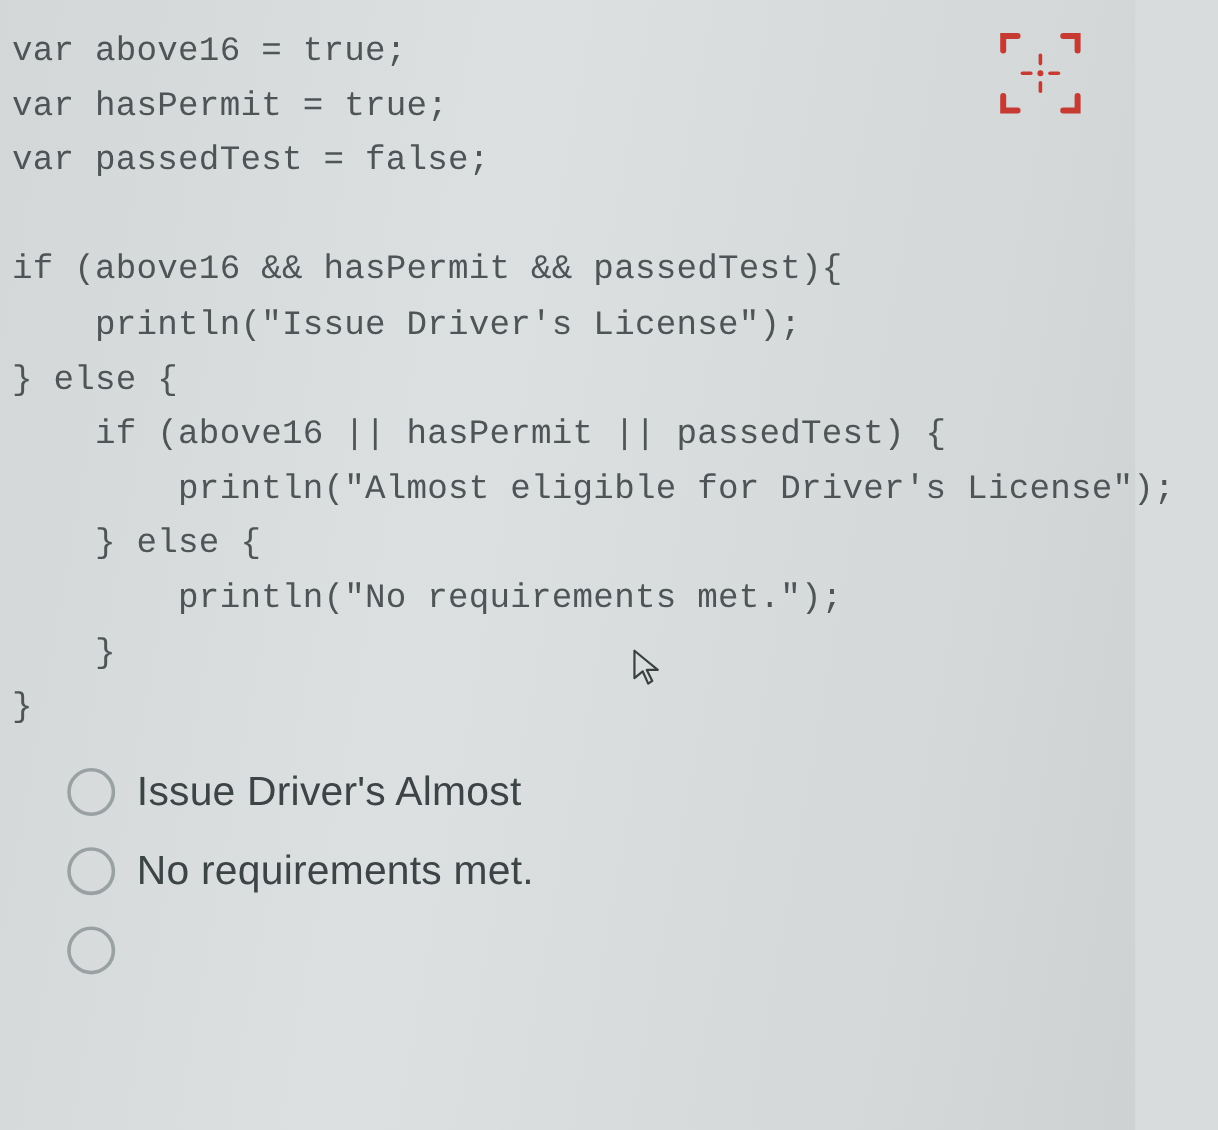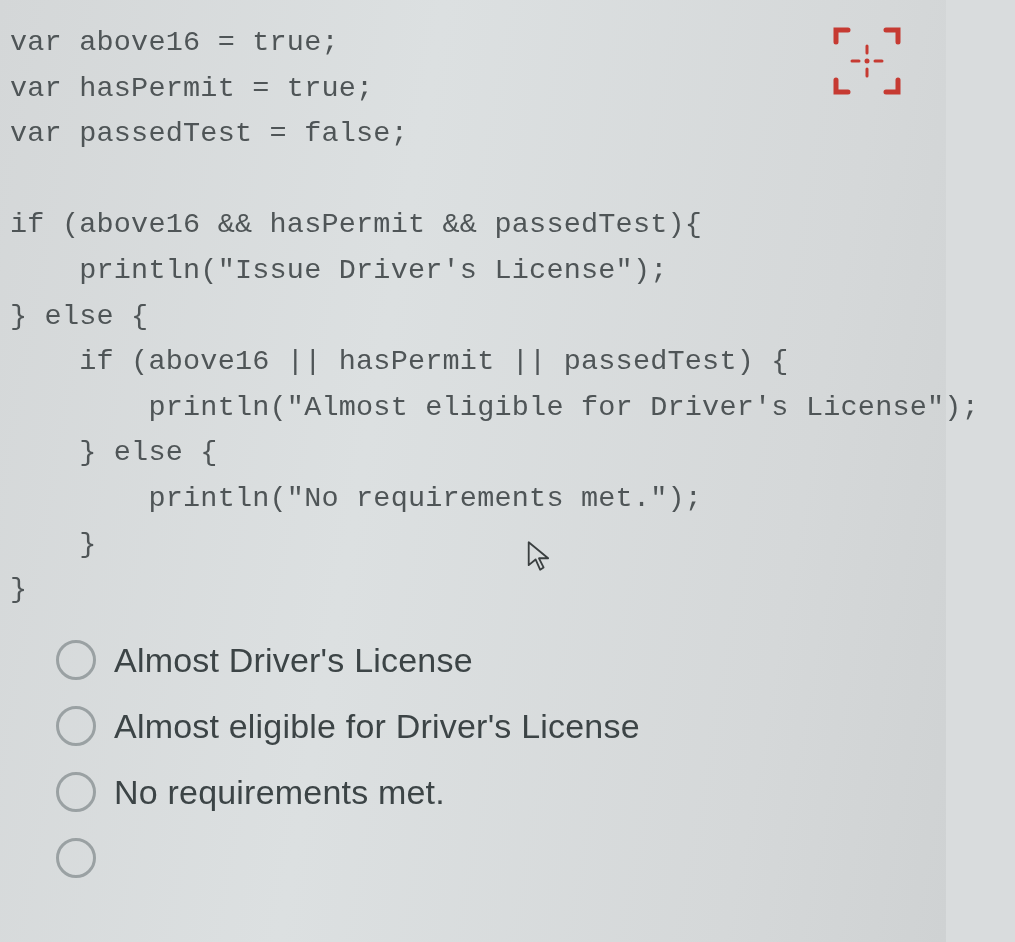--- a/index.html
+++ b/index.html
@@ -100,25 +100,21 @@
 
   <div class="cursor">
     <svg viewBox="0 0 24 28">
       <path d="M3 2 L3 22 L9 17 L13 26 L16 24 L12 16 L20 16 Z" fill="none" stroke="#3a3f40" stroke-width="1.6" stroke-linejoin="round"></path>
     </svg>
   </div>
 
   <div class="options">
     <div class="option">
       <span class="radio"></span>
-      <span class="opt-label">Almost Driver's License</span>
-    </div>
-    <div class="option">
-      <span class="radio"></span>
-      <span class="opt-label">Almost eligible for Driver's License</span>
+      <span class="opt-label">Issue Driver's Almost</span>
     </div>
     <div class="option">
       <span class="radio"></span>
       <span class="opt-label">No requirements met.</span>
     </div>
     <div class="option">
       <span class="radio"></span>
     </div>
   </div>
 

